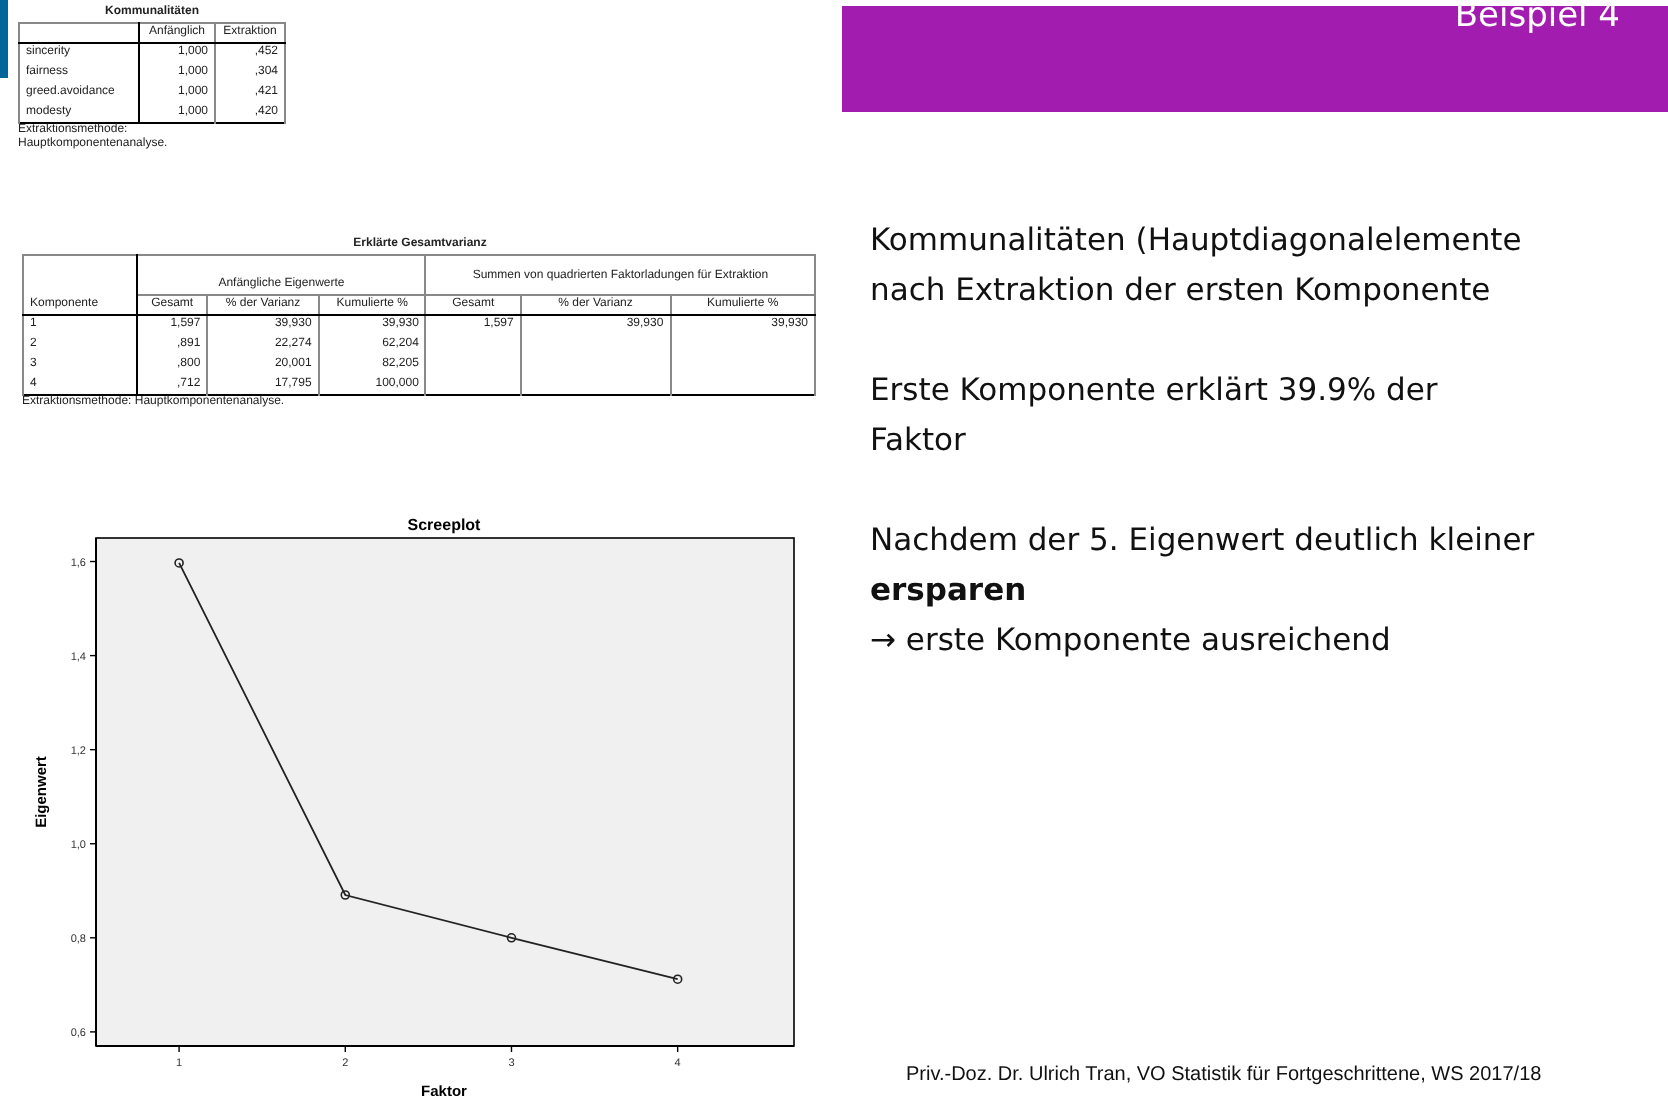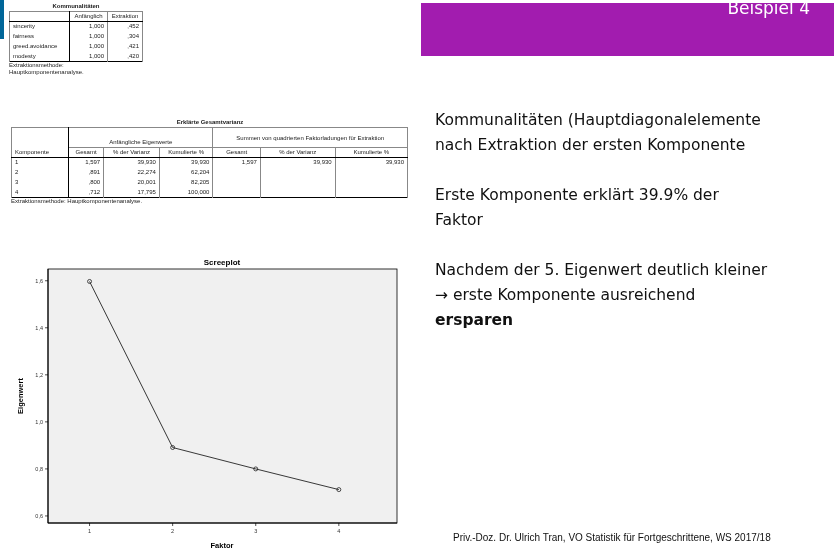--- a/index.html
+++ b/index.html
@@ -180,17 +180,17 @@
 </svg>
 
 <div class="explain">
   <p>Kommunalitäten (Hauptdiagonalelemente</p>
   <p>nach Extraktion der ersten Komponente</p>
   <div class="gap"></div>
   <p>Erste Komponente erklärt 39.9% der</p>
   <p>Faktor</p>
   <div class="gap"></div>
   <p>Nachdem der 5. Eigenwert deutlich kleiner</p>
+  <p><b>ersparen</b></p>
   <p><span>→</span><span> erste Komponente ausreichend</span></p>
-  <p><b>ersparen</b></p>
 </div>
 
 <div class="footer">Priv.-Doz. Dr. Ulrich Tran, VO Statistik für Fortgeschrittene, WS 2017/18</div>
 
 </body></html>

